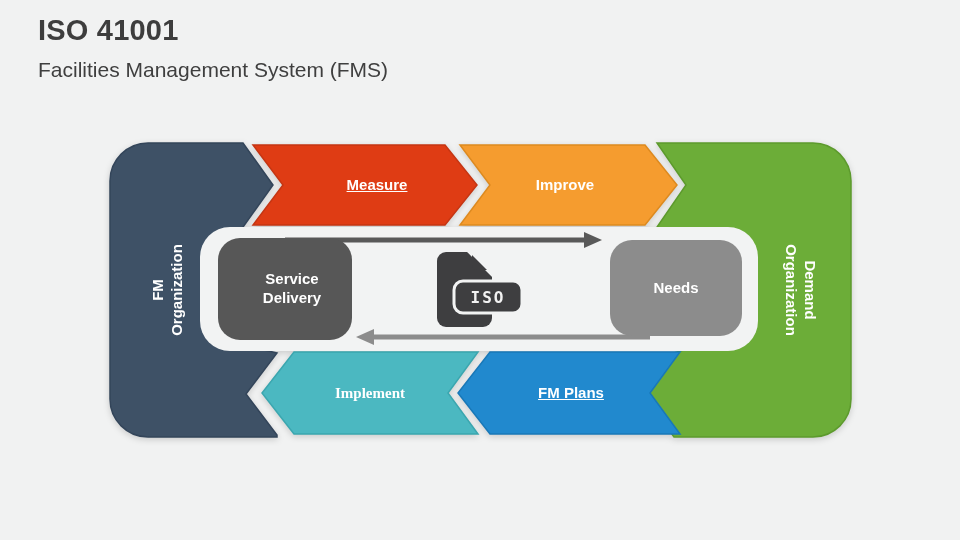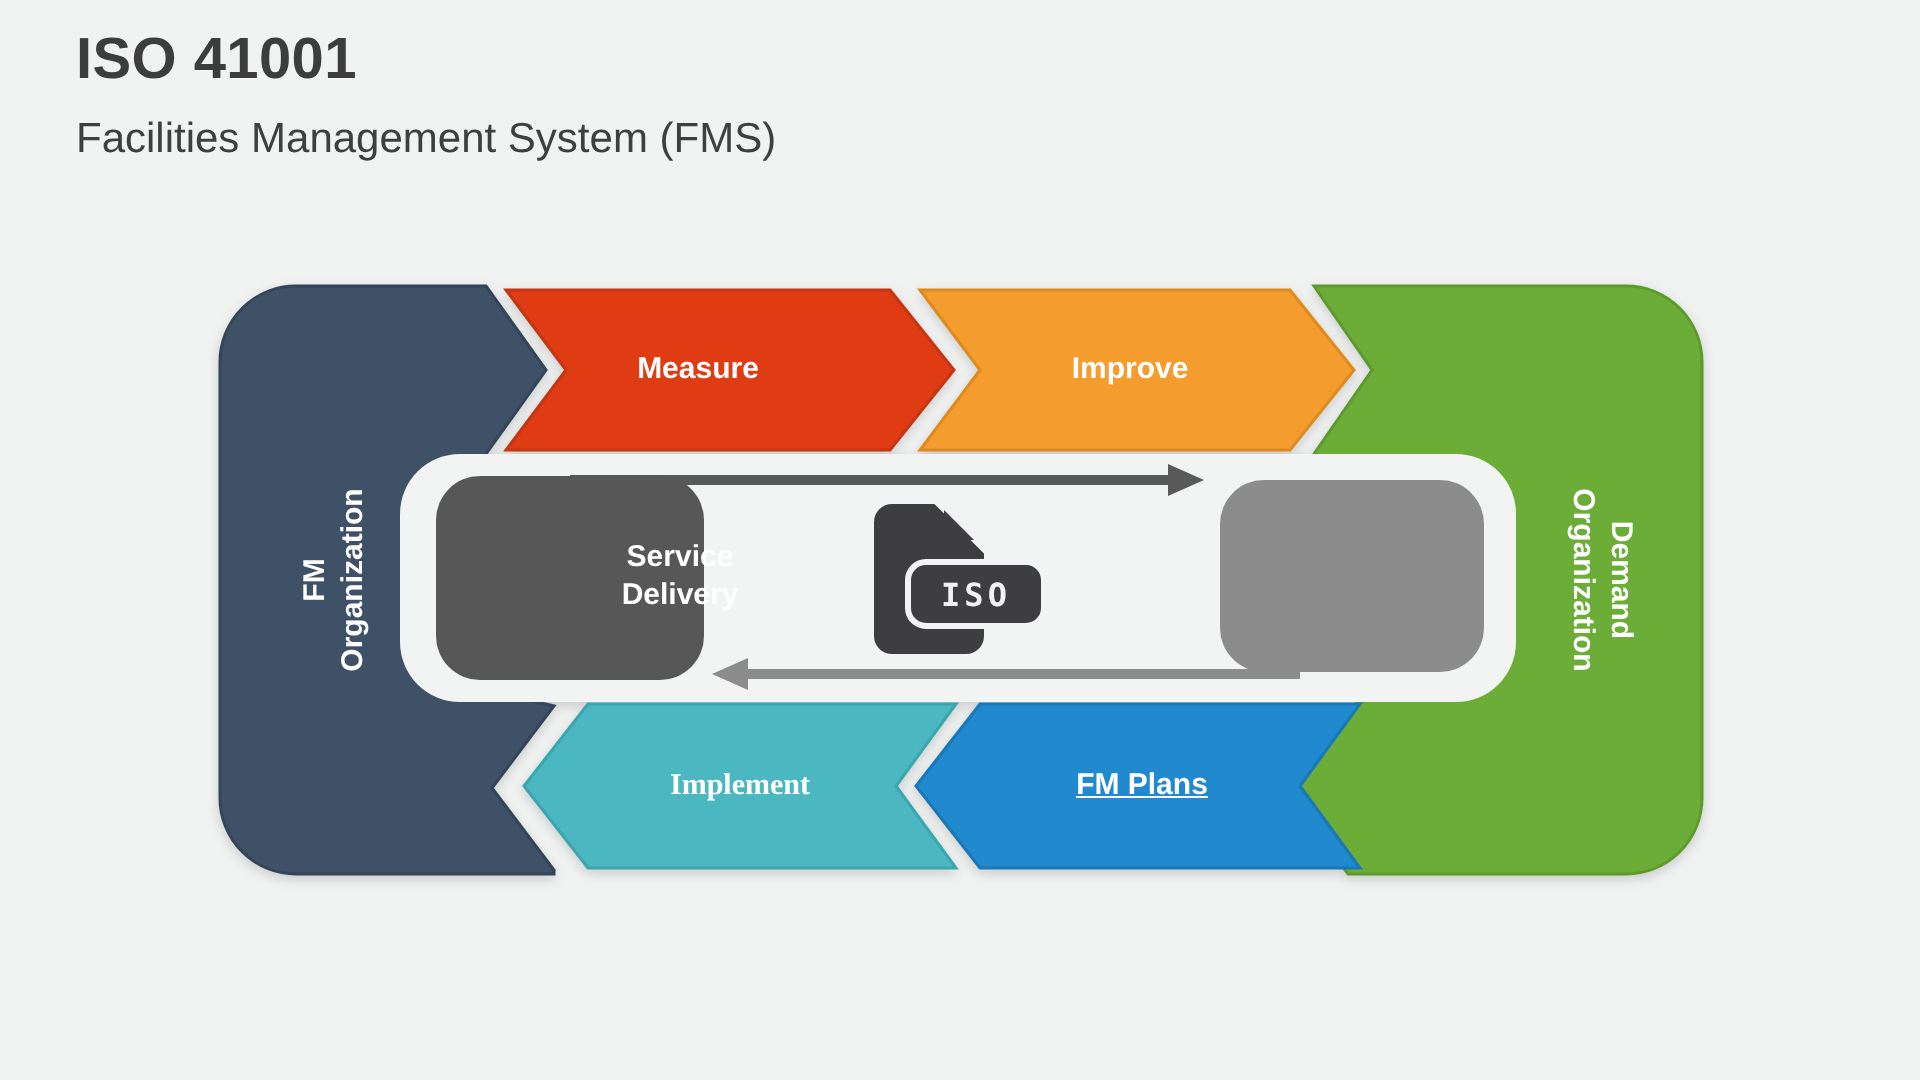--- a/index.html
+++ b/index.html
@@ -78,25 +78,26 @@
 
     <div class="lbl lbl-vert rot-ccw" style="left:58px;top:264px;width:220px;height:52px;">
       <span>FM</span>
       <span>Organization</span>
     </div>
     <div class="lbl lbl-vert rot-cw" style="left:690px;top:264px;width:220px;height:52px;">
       <span>Demand</span>
       <span>Organization</span>
     </div>
 
-    <div class="lbl lbl-step" style="left:274px;top:170px;width:150px;height:30px;">Measure</div>
+    <div class="lbl lbl-step" style="left:302px;top:170px;width:150px;height:30px;text-decoration:underline;">Measure</div>
     <div class="lbl lbl-step" style="left:490px;top:170px;width:150px;height:30px;">Improve</div>
     <div class="lbl lbl-step" style="left:295px;top:378px;width:150px;height:30px;font-family:Liberation Serif, serif;">Implement</div>
     <div class="lbl lbl-step" style="left:496px;top:378px;width:150px;height:30px;text-decoration:underline;">FM Plans</div>
 
-    <div class="lbl lbl-box" style="left:218px;top:238px;width:148px;height:102px;margin-left:48px;">
+    <div class="lbl lbl-box" style="left:218px;top:238px;width:148px;height:102px;">
       <span>Service</span>
       <span>Delivery</span>
     </div>
+    <div class="lbl lbl-box" style="left:610px;top:240px;width:132px;height:96px;">Needs</div>
 
     <div class="iso-text">ISO</div>
   </div>
 </div>
 
 </body></html>

